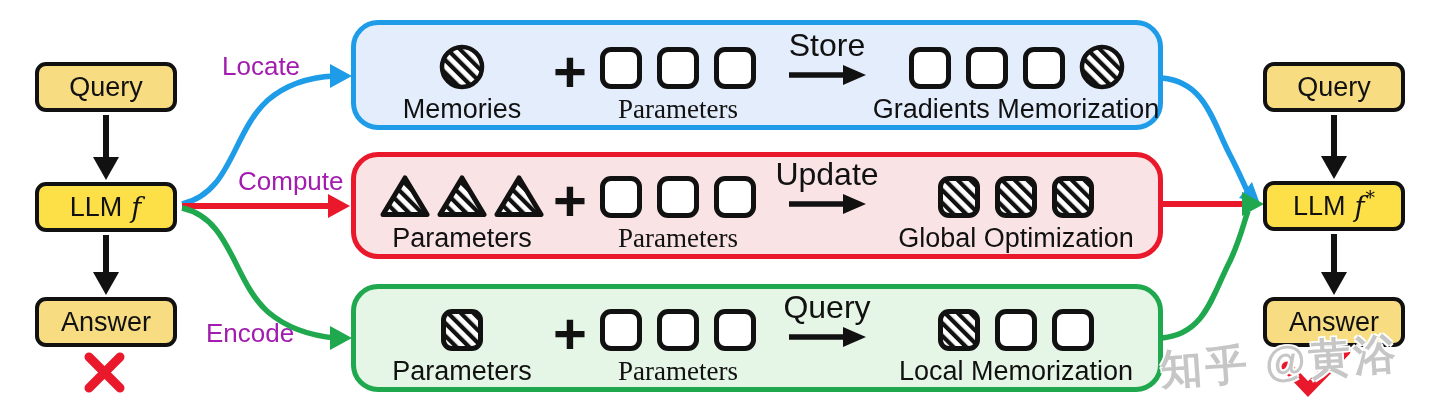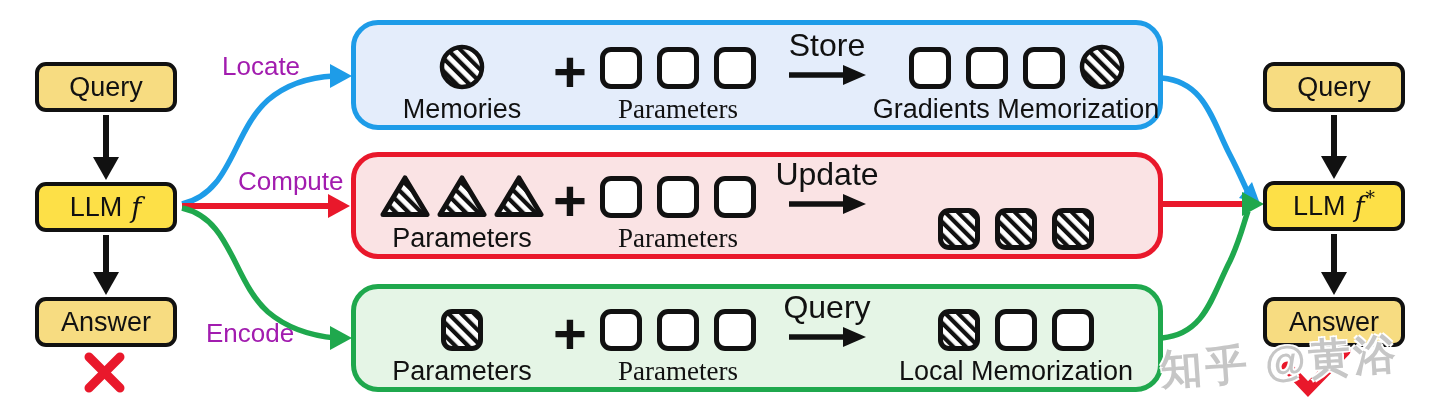--- a/index.html
+++ b/index.html
@@ -208,20 +208,21 @@
           <svg class="icon i-square-hatched">
             <use href="#sym-square-hatched"></use>
           </svg>
           <svg class="icon i-square-hatched">
             <use href="#sym-square-hatched"></use>
           </svg>
           <svg class="icon i-square-hatched">
             <use href="#sym-square-hatched"></use>
           </svg>
         </div>
+      <div class="caption">Global Optimization</div>
     </div>
   </div>
 
   <div class="band green" style="top:284px;height:108px">
     <div class="icon-group g1">
       <div class="icons">
           <svg class="icon i-square-hatched">
             <use href="#sym-square-hatched"></use>
           </svg>
         </div>

